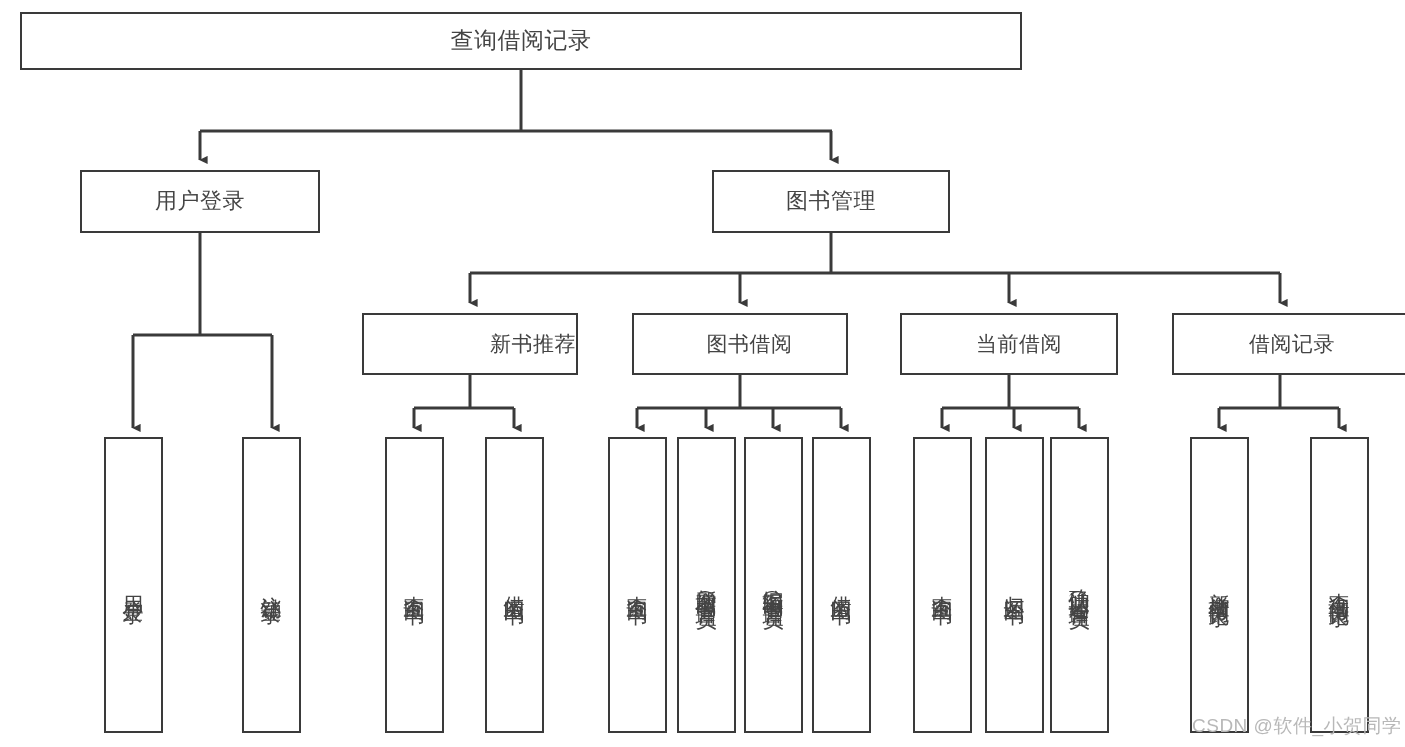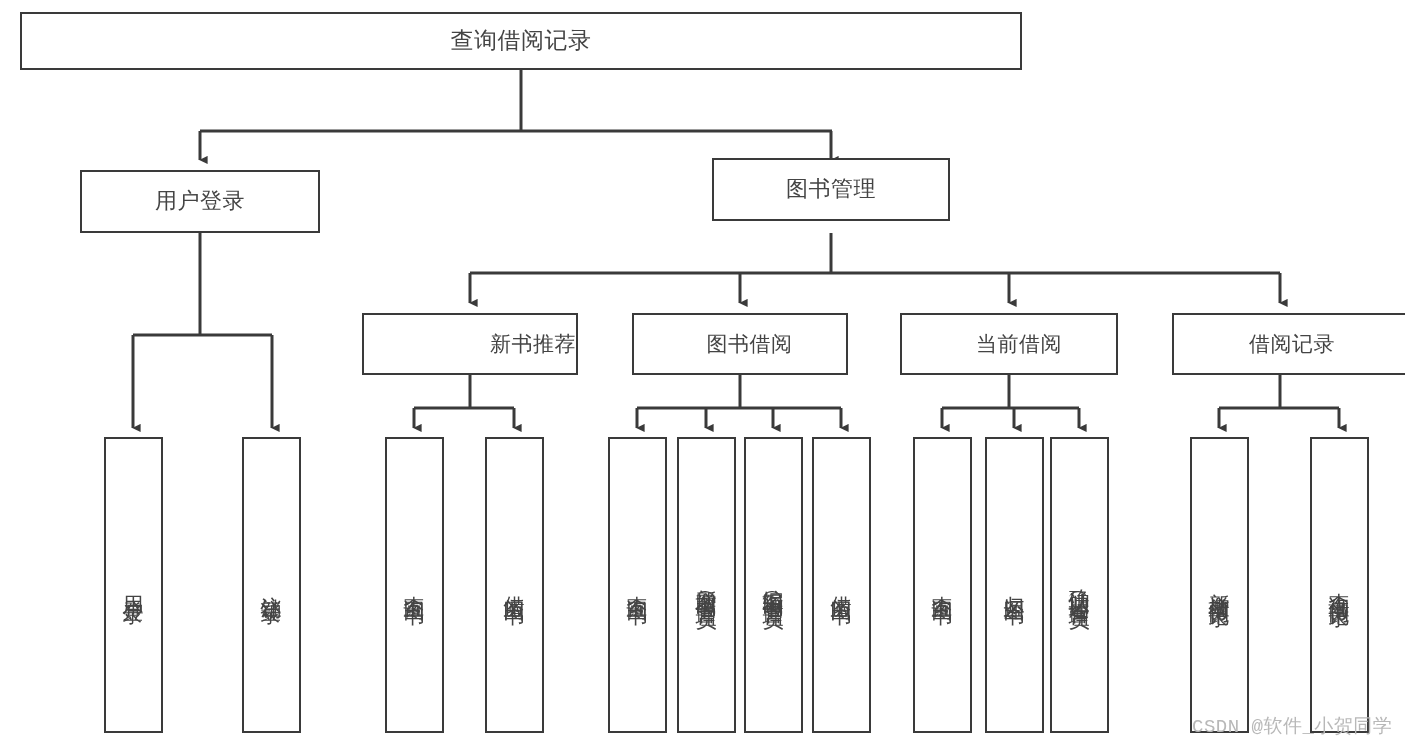--- a/index.html
+++ b/index.html
@@ -59,21 +59,20 @@
     letter-spacing: 3px;
     line-height: 1;
     max-height: 100%;
   }
   .watermark {
     position: absolute;
     font-size: 19px;
     color: #b8b8b8;
     white-space: nowrap;
     letter-spacing: 0.5px;
-    font-family: Liberation Mono, monospace;
   }
 </style>
 </head>
 <body>
 
 <div id="canvas">
 
   <svg class="connectors" viewBox="0 0 1405 747" xmlns="http://www.w3.org/2000/svg">
     <defs>
       <marker id="arrow" markerWidth="9" markerHeight="9" refX="4.5" refY="7.6" orient="auto" markerUnits="userSpaceOnUse">
@@ -124,21 +123,21 @@
     </g>
   </svg>
 
   <div class="node root" style="left:20px; top:12px; width:1002px; height:58px;">
     <span class="label">查询借阅记录</span>
   </div>
 
   <div class="node level1" style="left:80px; top:170px; width:240px; height:63px;">
     <span class="label">用户登录</span>
   </div>
-  <div class="node level1" style="left:712px; top:158px; width:238px; height:63px;">
+  <div class="node level1" style="left:712px; top:170px; width:238px; height:63px;">
     <span class="label">图书管理</span>
   </div>
 
   <div class="node level2" style="left:362px; top:313px; width:216px; height:62px;justify-content:flex-end;">
     <span class="label">新书推荐</span>
   </div>
   <div class="node level2" style="left:632px; top:313px; width:216px; height:62px;padding-left:19px;">
     <span class="label">图书借阅</span>
   </div>
   <div class="node level2" style="left:900px; top:313px; width:218px; height:62px;padding-left:20px;">

